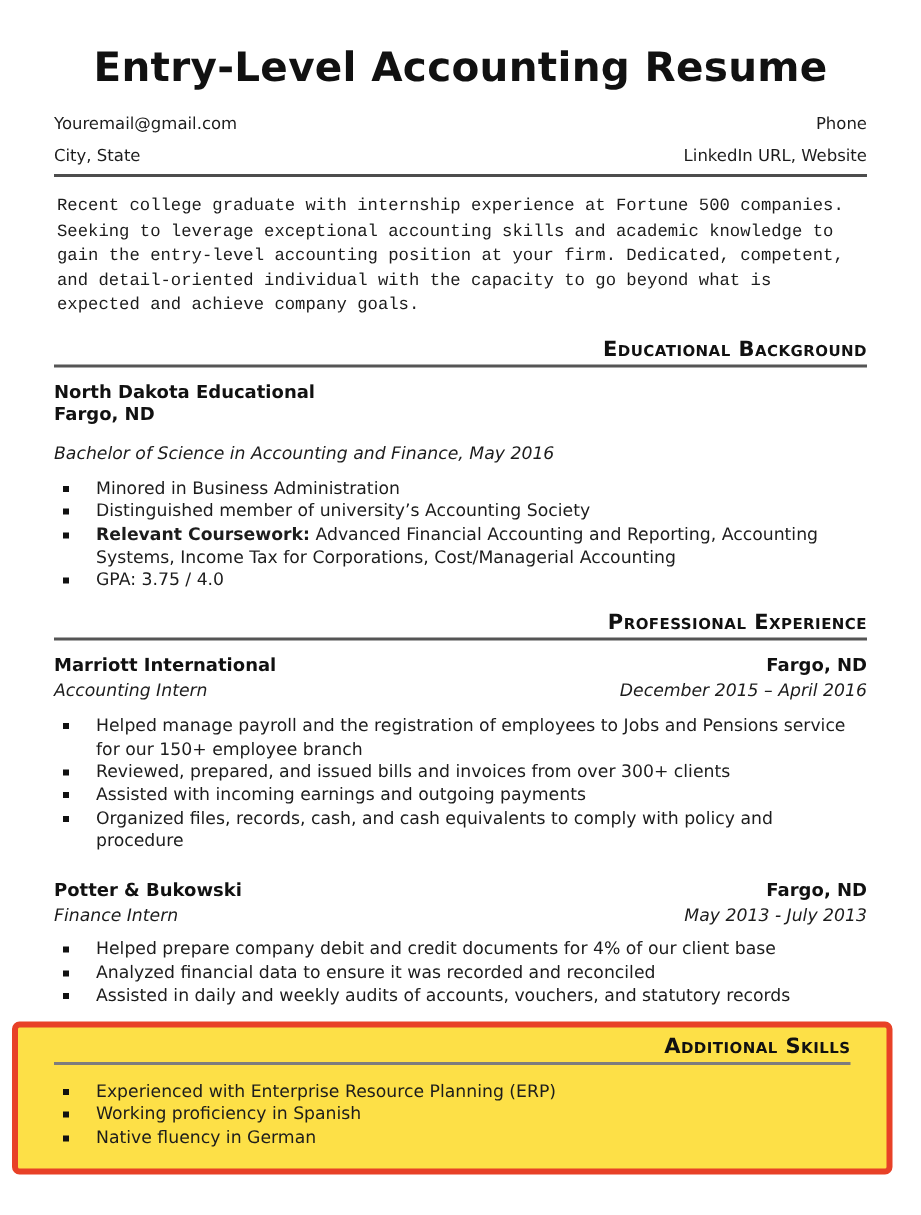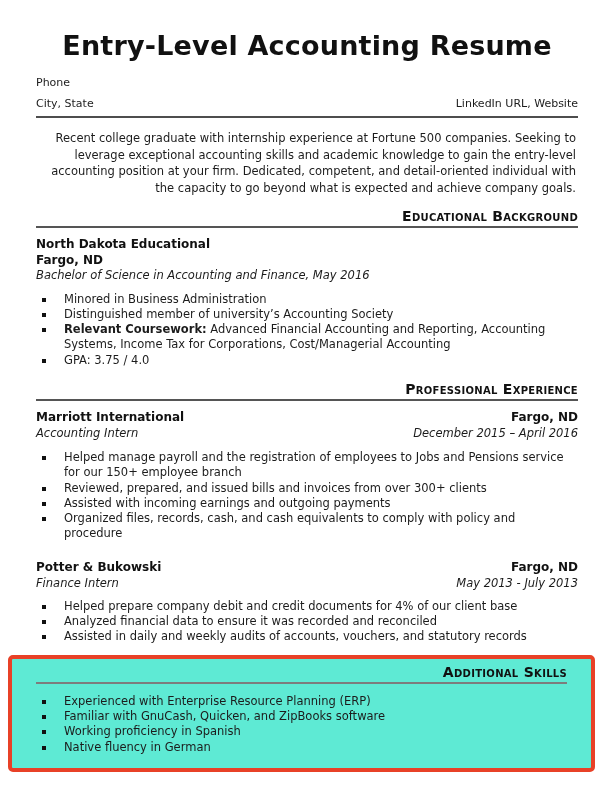--- a/index.html
+++ b/index.html
@@ -30,21 +30,22 @@
     display: flex;
     justify-content: space-between;
     line-height: 21px;
   }
   .contact-rule { border-top: 2px solid #4d4d4d; margin-top: 2px; }
 
   .summary {
     margin: 12px 2px 0 2px;
     font-size: 11.5px;
     line-height: 16.5px;
-    text-align: right;
+    text-align: left;
+    font-family: Liberation Mono, monospace;
   }
 
   .section-title {
     margin: 0;
     text-align: right;
     font-size: 14px;
     font-weight: bold;
     font-variant: small-caps;
     letter-spacing: 0.3px;
     color: #111;
@@ -68,21 +69,21 @@
     justify-content: space-between;
     font-size: 11.5px;
     font-style: italic;
     line-height: 15.5px;
     margin-top: 1px;
   }
   .degree {
     font-size: 11.5px;
     font-style: italic;
     line-height: 15.5px;
-    margin-top: 0;
+    margin-top: 10px;
   }
 
   ul.bullets { list-style: none; margin: 8px 0 0 0; padding: 0; }
   ul.bullets li {
     display: flex;
     align-items: flex-start;
     font-size: 11.5px;
     line-height: 15.3px;
   }
   .bullet-sq {
@@ -96,35 +97,36 @@
 
   .job2 { margin-top: 18px; }
   .job ul.bullets { margin-top: 8px; }
   .job2 ul.bullets { margin-top: 7px; }
 
   .highlight-box {
     margin: 10px 19px 0 8px;
     border: 4px solid #e84127;
     border-radius: 5px;
     padding: 6px 0 13px 0;
-    background: #5eead4;
+    background: #fde047;
   }
   .highlight-box .inner { margin: 0 24px; }
   .skills-rule { border-top: 2px solid #7d7d7d; margin-top: 2px; }
   .highlight-box ul.bullets { margin-top: 10px; }
 </style>
 </head>
 <body>
 
 <div class="page">
   <h1 class="resume-title">Entry-Level Accounting Resume</h1>
 
   <div class="content">
     <div class="contact">
       <div class="contact-row">
+        <span>Youremail@gmail.com</span>
         <span>Phone</span>
       </div>
       <div class="contact-row">
         <span>City, State</span>
         <span>LinkedIn URL, Website</span>
       </div>
     </div>
     <div class="contact-rule"></div>
 
     <p class="summary">Recent college graduate with internship experience at Fortune 500 companies. Seeking to leverage exceptional accounting skills and academic knowledge to gain the entry-level accounting position at your firm. Dedicated, competent, and detail-oriented individual with the capacity to go beyond what is expected and achieve company goals.</p>
@@ -223,24 +225,20 @@
     <div class="inner">
       <h2 class="section-title">Additional Skills</h2>
       <div class="skills-rule"></div>
       <ul class="bullets">
         <li>
           <span class="bullet-sq"></span>
           <span class="li-text">Experienced with Enterprise Resource Planning (ERP)</span>
         </li>
         <li>
           <span class="bullet-sq"></span>
-          <span class="li-text">Familiar with GnuCash, Quicken, and ZipBooks software</span>
-        </li>
-        <li>
-          <span class="bullet-sq"></span>
           <span class="li-text">Working proficiency in Spanish</span>
         </li>
         <li>
           <span class="bullet-sq"></span>
           <span class="li-text">Native fluency in German</span>
         </li>
       </ul>
     </div>
   </div>
 </div>

